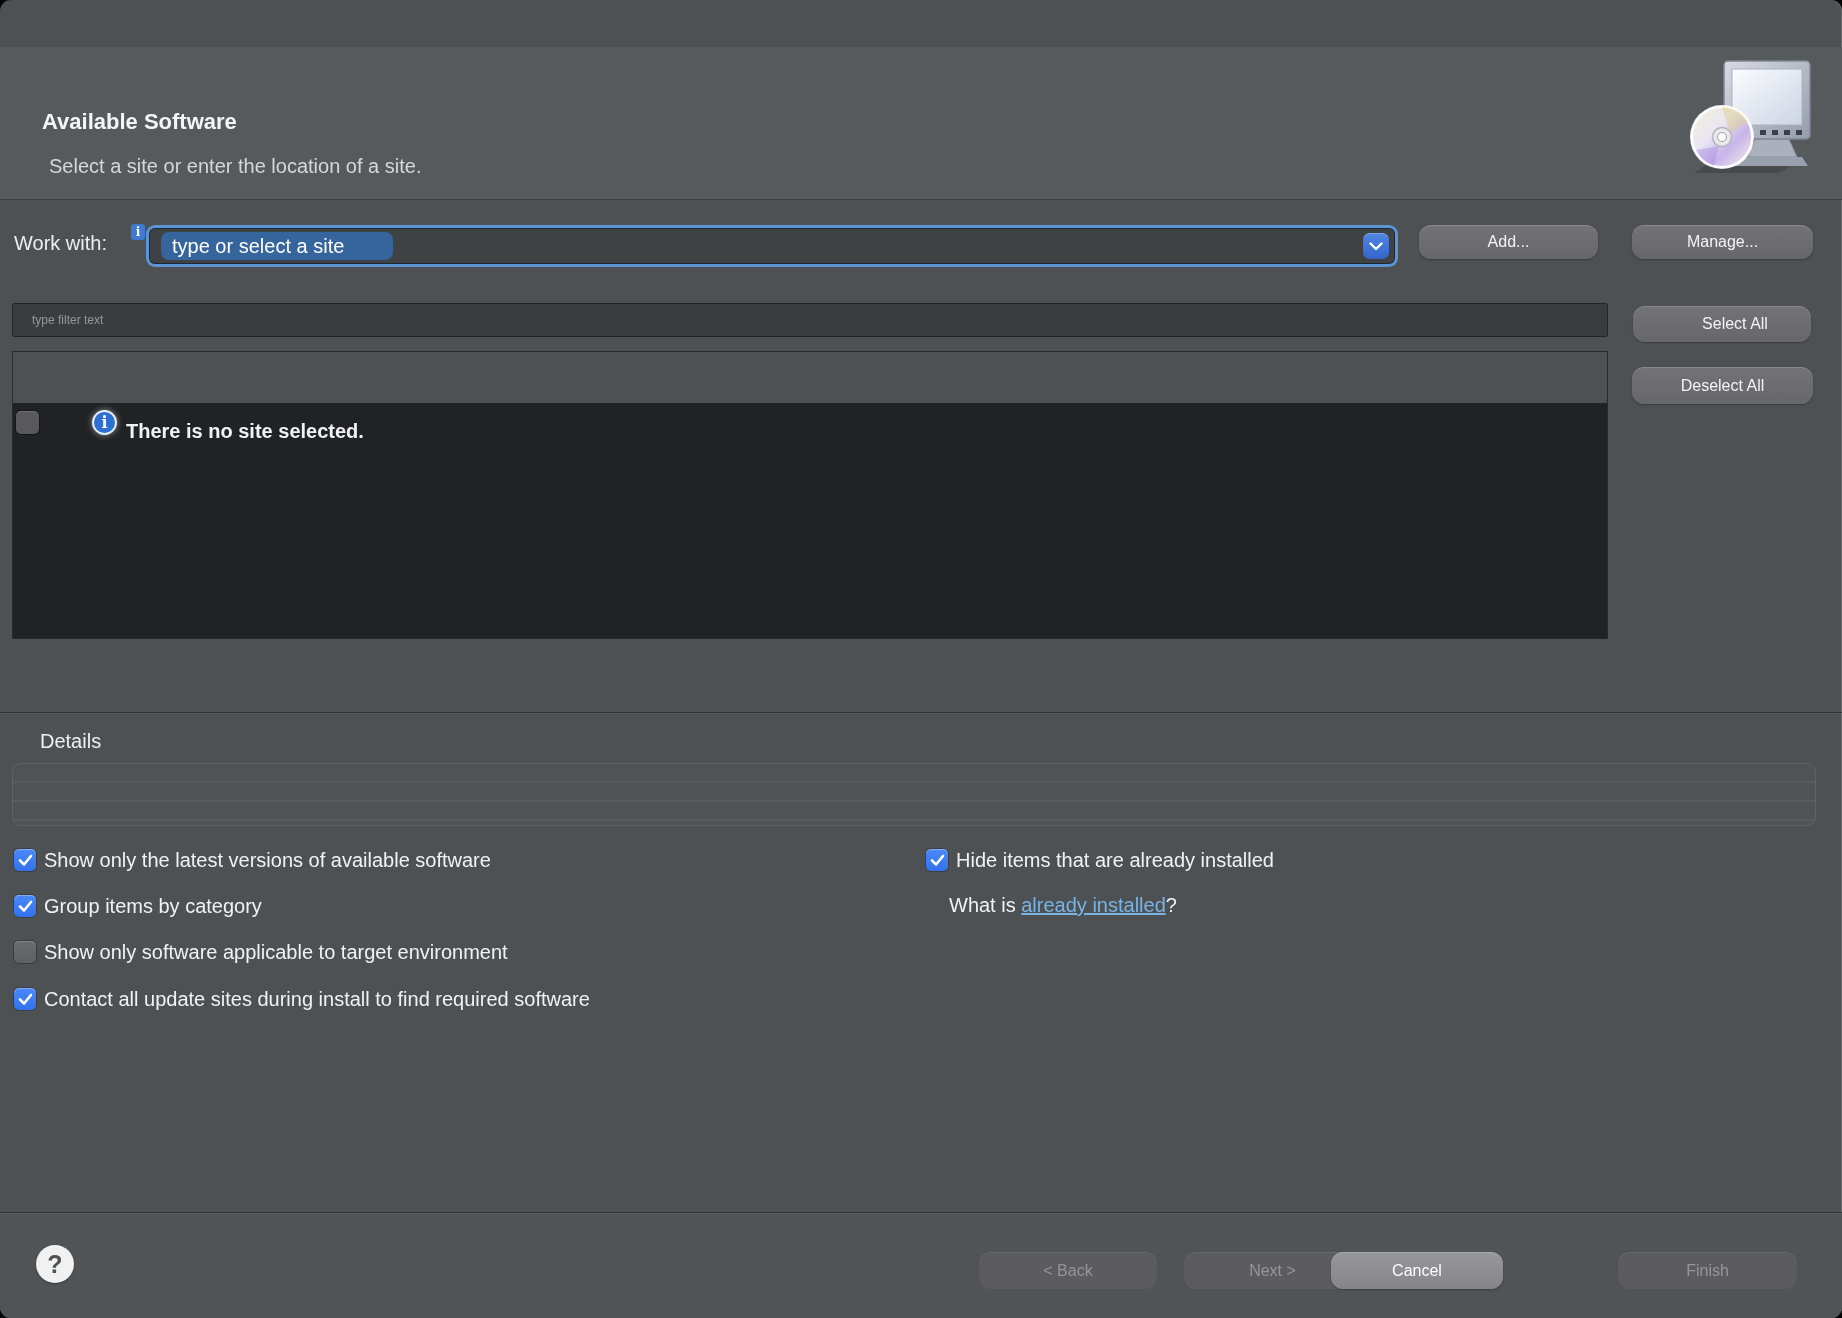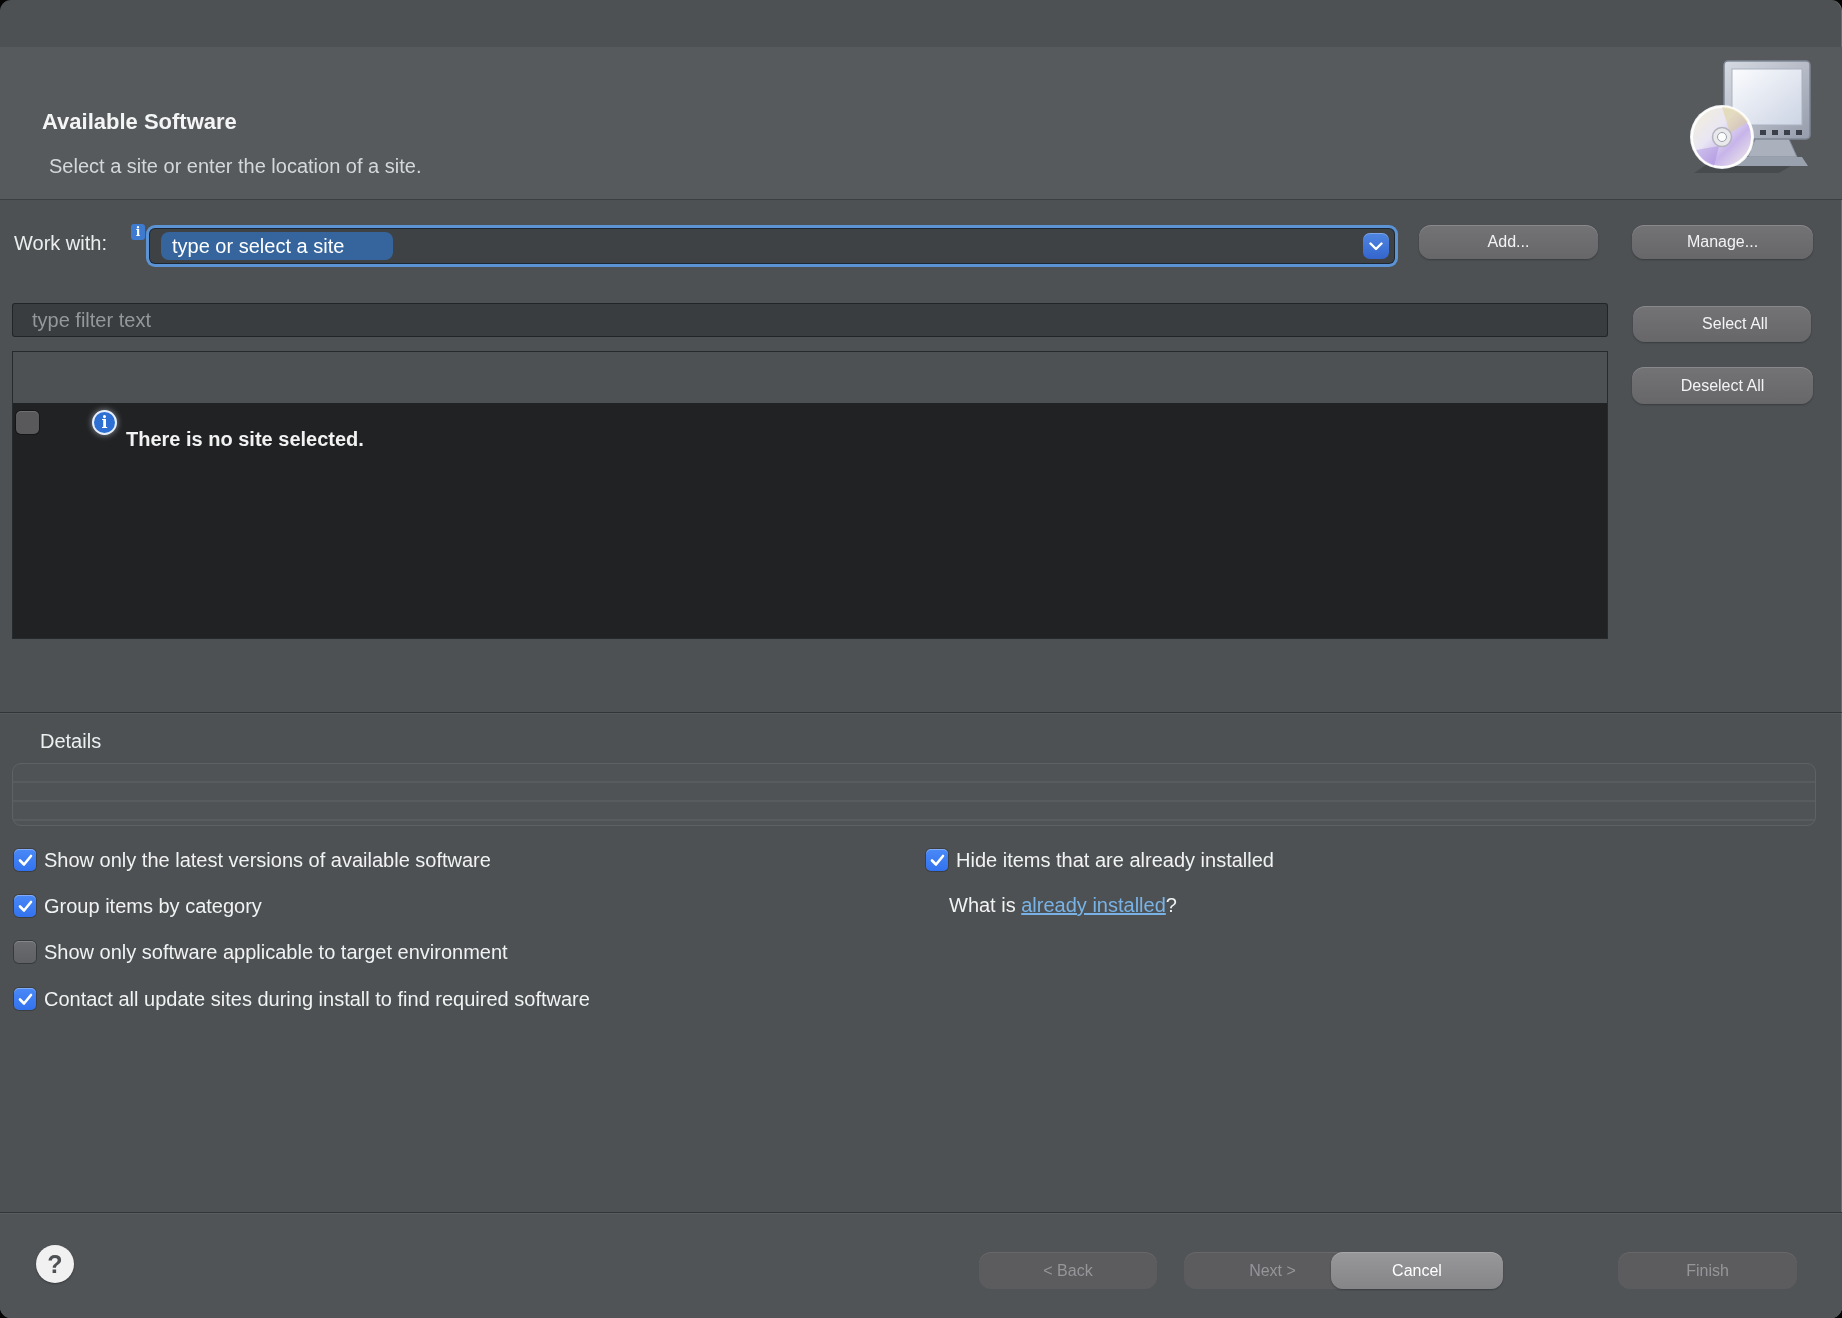--- a/index.html
+++ b/index.html
@@ -47,21 +47,21 @@
            padding-left:11px; font-size:20px; color:#ffffff; white-space:nowrap; }
   .combo .drop { position:absolute; right:5px; top:4px; width:26px; height:26px; border-radius:7px;
            background:linear-gradient(180deg,#4f86e2,#3465cd);
            display:flex; align-items:center; justify-content:center;
            box-shadow: inset 0 1px 0 rgba(255,255,255,.25); }
 
   
   .filter { position:absolute; left:12px; top:303px; width:1596px; height:34px;
             background:#3a3d3f; border:1px solid rgba(0,0,0,.4); border-radius:3px; }
   .filter input { width:100%; height:100%; background:transparent; border:none; outline:none;
-            padding:3px 19px; font-size:20px; color:#dcdcdd; font-family:"Liberation Sans",sans-serif; }
+            padding:3px 19px; font-size:12px; color:#dcdcdd; font-family:"Liberation Sans",sans-serif; }
   .filter input::placeholder { color:#95989b; opacity:1; }
 
   
   .table { position:absolute; left:12px; top:351px; width:1596px; height:288px;
            border:1px solid rgba(10,11,12,.55); }
   .thead { position:absolute; left:0; right:0; top:0; height:51px; background:#5c5857;
            box-shadow: inset 0 1px 0 rgba(255,255,255,.08); }
   .th { position:absolute; top:0; height:51px; display:flex; align-items:center;
         font-size:20px; color:#f4f4f4; }
   .th.name { left:14px; }
@@ -71,21 +71,21 @@
   .colsep.v2 { left:1565px; }
   .tbody { position:absolute; left:0; right:0; top:51px; bottom:0; background:#212224; }
   .trow { position:absolute; left:0; right:0; top:6px; height:32px; }
   .row-check { position:absolute; left:3px; top:2px; width:23px; height:23px; border-radius:5px;
                background:#59595b; box-shadow: inset 0 1px 0 rgba(255,255,255,.14), 0 0 0 1px rgba(0,0,0,.35); }
   .info-disc { position:absolute; left:79px; top:1px; width:25px; height:25px; border-radius:50%;
                background:#2d6fd3; border:2px solid #e7eefb; color:#fff;
                font-family:"DejaVu Serif", serif; font-weight:700; font-size:16px;
                display:flex; align-items:center; justify-content:center;
                box-shadow:0 0 6px rgba(230,240,255,.55); }
-  .empty-msg { position:absolute; left:113px; top:16px; height:28px; display:flex; align-items:center;
+  .empty-msg { position:absolute; left:113px; top:8px; height:28px; display:flex; align-items:center;
                font-size:20px; font-weight:600; color:#f2f2f2; }
 
   
   .select-all   { left:1633px; top:306px; width:178px; height:36px;padding-left:26px; }
   .deselect-all { left:1632px; top:367px; width:181px; height:37px; }
   .add-btn      { left:1419px; top:225px; width:179px; height:34px; }
   .manage-btn   { left:1632px; top:225px; width:181px; height:34px; }
 
   
   .hdivider { position:absolute; left:0; right:0; top:712px; height:1px; background:rgba(28,30,32,.55);

